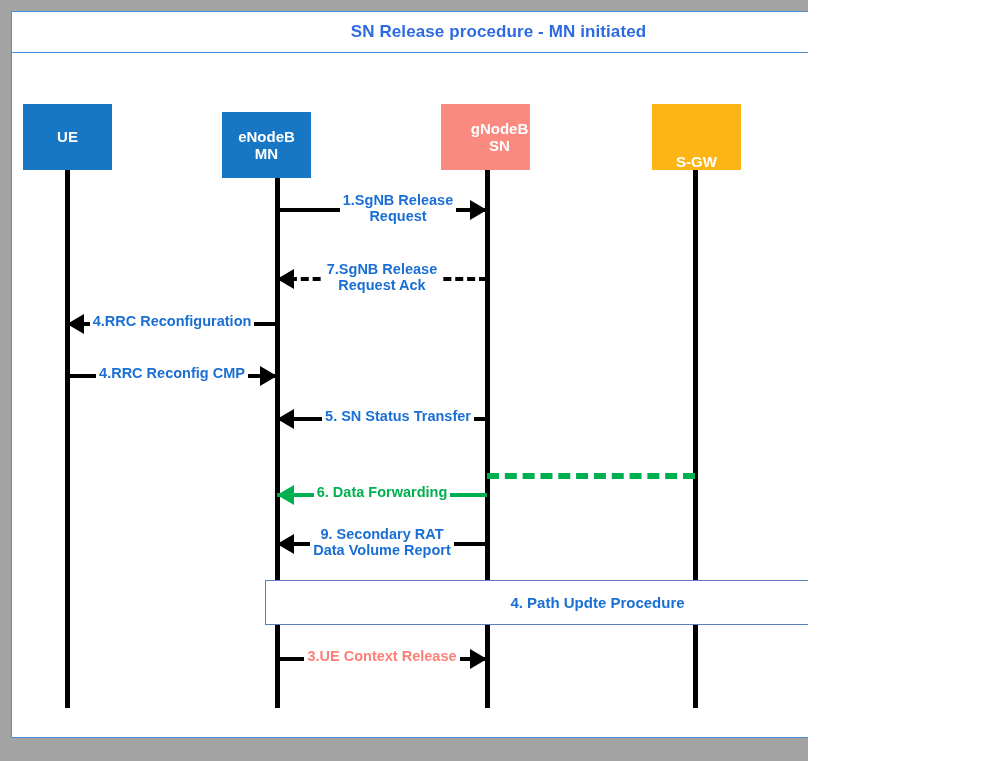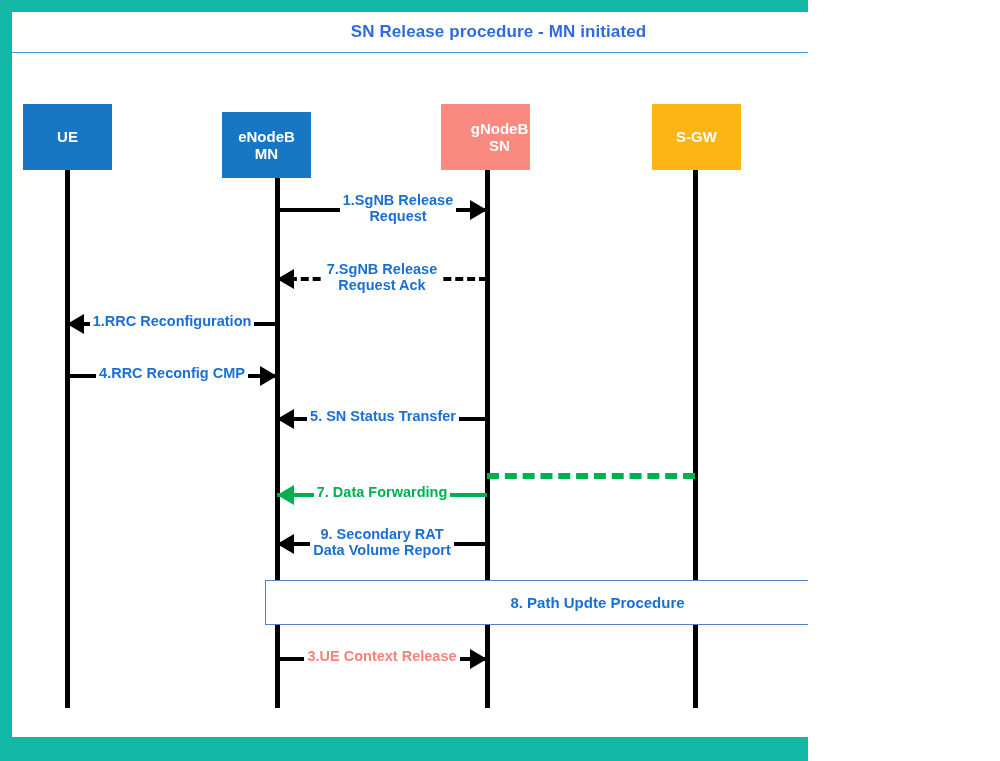--- a/index.html
+++ b/index.html
@@ -1,31 +1,31 @@
 <!DOCTYPE html>
 <html><head>
 <meta charset="utf-8">
 <style>
   html,body{margin:0;padding:0;background:#ffffff;}
   body{width:1000px;height:761px;font-family:"Liberation Sans",sans-serif;-webkit-font-smoothing:antialiased;}
 
-  .canvas{position:relative;width:808px;height:761px;overflow:hidden;background:#14b8a6;}
+  .canvas{position:relative;width:808px;height:761px;overflow:hidden;background:#a3a3a3;}
 
   
   .frame{position:absolute;left:11px;top:11px;width:975px;height:727px;border:1.5px solid #4a90d9;box-sizing:border-box;background:#fff;}
   .title-bar{position:absolute;left:11px;top:11px;width:975px;height:42px;border:1.5px solid #4a90d9;box-sizing:border-box;background:#fff;
              display:flex;align-items:center;justify-content:center;}
   .title-text{font-size:17px;font-weight:bold;color:#2f6be0;letter-spacing:.1px;}
 
   
   .actor{position:absolute;width:89px;height:66px;display:flex;align-items:center;justify-content:center;
          text-align:center;color:#fff;font-weight:bold;font-size:15px;line-height:1.15;box-sizing:border-box;}
   .actor.blue{background:#1777c4;}
   .actor.salmon{background:#fa8a80;padding-left:28px;}
-  .actor.amber{background:#fcb514;}
+  .actor.amber{background:#fcb514;align-items:flex-end;}
 
   
   .lifeline{position:absolute;width:5px;background:#000;}
 
   
   .msg{position:absolute;height:0;}
   .msg .line{position:absolute;left:0;top:0;height:4px;background:#000;}
   .msg .line.dashed{background:none;border-top:4px dashed #000;height:0;}
   .msg .line.green{background:#00b050;}
   .msg .head{position:absolute;top:-8px;width:0;height:0;border-top:10px solid transparent;border-bottom:10px solid transparent;}
@@ -69,36 +69,36 @@
       </div>
       <div class="msg" style="left: 277px; top: 277px; width: 210px;">
         <div class="line dashed" style="width: 210px;"></div>
         <div class="head left" style="left: 0px;"></div>
         <div class="msg-label c-blue" style="left: 0px; width: 210px; top: -16px;"><span class="lbl-bg" style="display: inline-block;">7.SgNB Release
 Request Ack</span></div>
       </div>
       <div class="msg" style="left: 67px; top: 322px; width: 210px;">
         <div class="line" style="width: 210px;"></div>
         <div class="head left" style="left: 0px;"></div>
-        <div class="msg-label c-blue" style="left: 0px; width: 210px; top: -9px;"><span class="lbl-bg" style="display: inline-block;">1.RRC Reconfiguration</span></div>
+        <div class="msg-label c-blue" style="left: 0px; width: 210px; top: -9px;"><span class="lbl-bg" style="display: inline-block;">4.RRC Reconfiguration</span></div>
       </div>
       <div class="msg" style="left: 67px; top: 374px; width: 210px;">
         <div class="line" style="width: 210px;"></div>
         <div class="head right" style="left: 193px;"></div>
         <div class="msg-label c-blue" style="left: 0px; width: 210px; top: -9px;"><span class="lbl-bg" style="display: inline-block; text-align: center;">4.RRC Reconfig CMP</span></div>
       </div>
       <div class="msg" style="left: 277px; top: 417px; width: 210px;">
         <div class="line" style="width: 210px;"></div>
         <div class="head left" style="left: 0px;"></div>
-        <div class="msg-label c-blue" style="left: 1px; width: 210px; top: -9px;"><span class="lbl-bg" style="display: inline-block;">5. SN Status Transfer</span></div>
+        <div class="msg-label c-blue" style="left: 16px; width: 210px; top: -9px;"><span class="lbl-bg" style="display: inline-block;">5. SN Status Transfer</span></div>
       </div>
       <div class="msg" style="left: 277px; top: 493px; width: 210px;">
         <div class="line green" style="width: 210px; background: rgb(0, 176, 80);"></div>
         <div class="head left green" style="left: 0px; border-right-color: rgb(0, 176, 80);"></div>
-        <div class="msg-label c-green" style="left: 0px; width: 210px; top: -9px;"><span class="lbl-bg" style="display: inline-block;">7. Data Forwarding</span></div>
+        <div class="msg-label c-green" style="left: 0px; width: 210px; top: -9px;"><span class="lbl-bg" style="display: inline-block;">6. Data Forwarding</span></div>
       </div>
       <div class="msg" style="left: 277px; top: 542px; width: 210px;">
         <div class="line" style="width: 210px;"></div>
         <div class="head left" style="left: 0px;"></div>
         <div class="msg-label c-blue" style="left: 0px; width: 210px; top: -16px;"><span class="lbl-bg" style="display: inline-block;">9. Secondary RAT
 Data Volume Report</span></div>
       </div>
       <div class="msg" style="left: 277px; top: 657px; width: 210px;">
         <div class="line" style="width: 210px;"></div>
         <div class="head right" style="left: 193px;"></div>
@@ -115,17 +115,17 @@
         <span style="white-space: pre-line;">gNodeB
 SN</span>
       </div>
       <div class="actor amber" style="left: 652px; top: 104px;">
         <span style="white-space: pre-line;">S-GW</span>
       </div>
       <div class="actor amber" style="left: 860px; top: 104px;">
         <span style="white-space: pre-line;">MME</span>
       </div>
       <div class="proc-box" style="left: 265px; top: 580px; width: 665px; height: 45px;">
-        <span class="proc-text">8. Path Updte Procedure</span>
+        <span class="proc-text">4. Path Updte Procedure</span>
       </div>
     </div>
 
 </div>
 
 </body></html>

